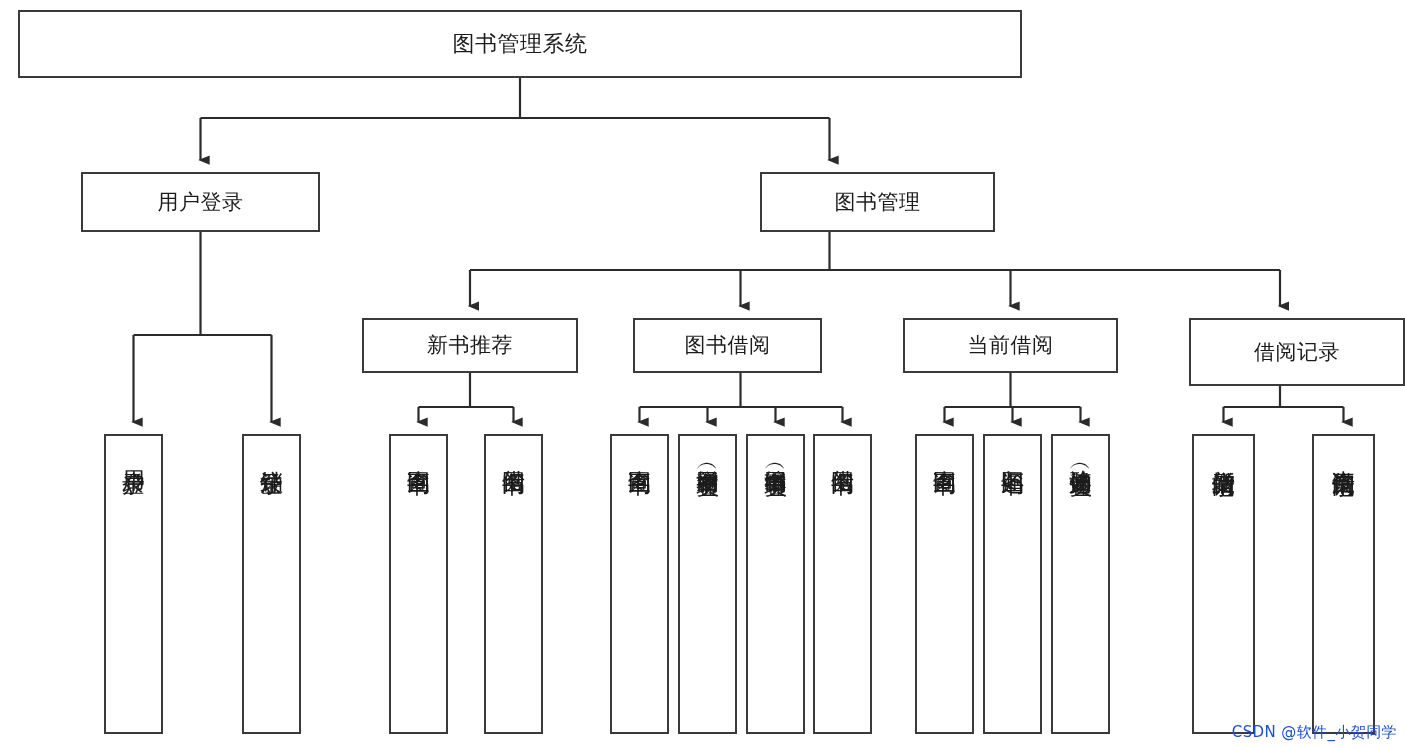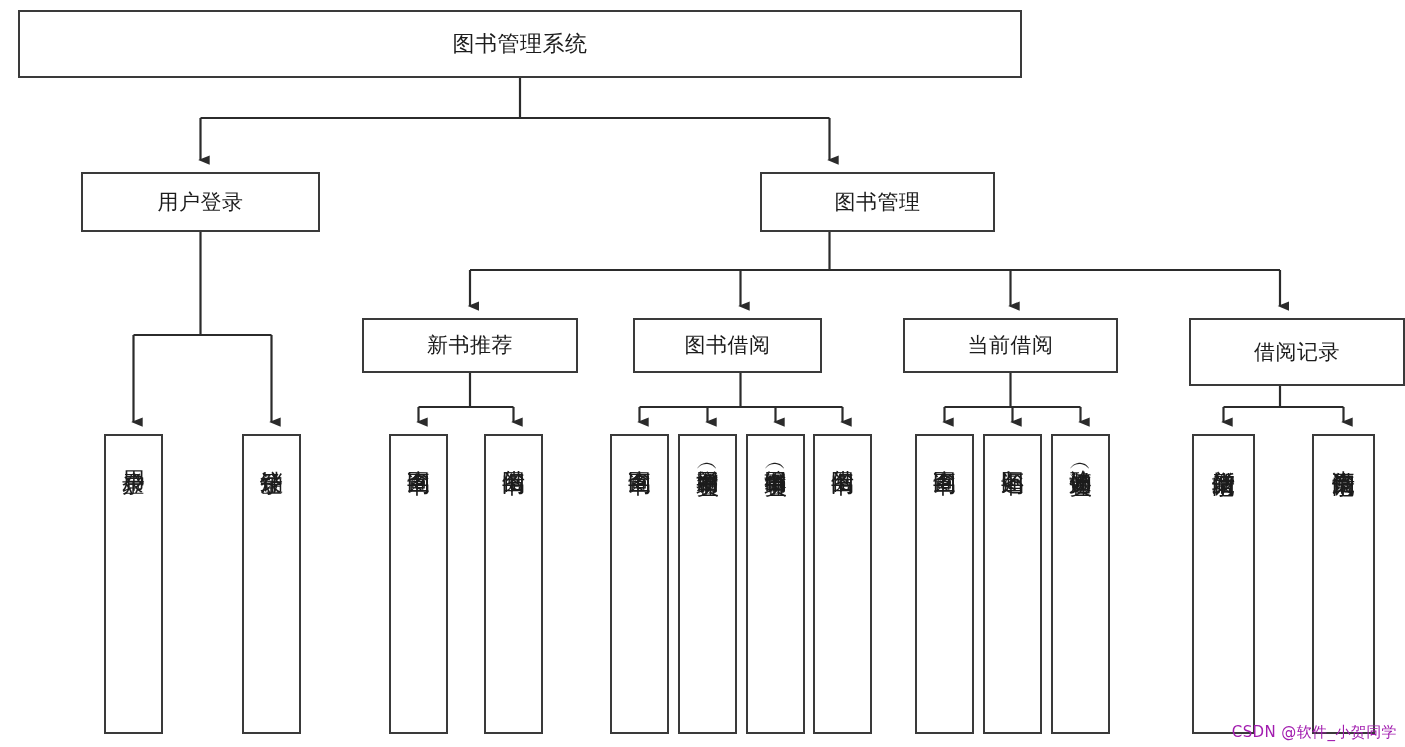--- a/index.html
+++ b/index.html
@@ -64,21 +64,21 @@
     letter-spacing: 1px;
   }
   .node.vertical.tall .label {
     font-size: 22px;
   }
   #watermark {
     position: absolute;
     right: 8px;
     bottom: 5px;
     font-size: 15px;
-    color: #a21caf;
+    color: #1d4ed8;
     letter-spacing: 0.4px;
     z-index: 3;
     white-space: nowrap;
   }
 </style>
 </head>
 <body>
 
 <div id="canvas">
 

